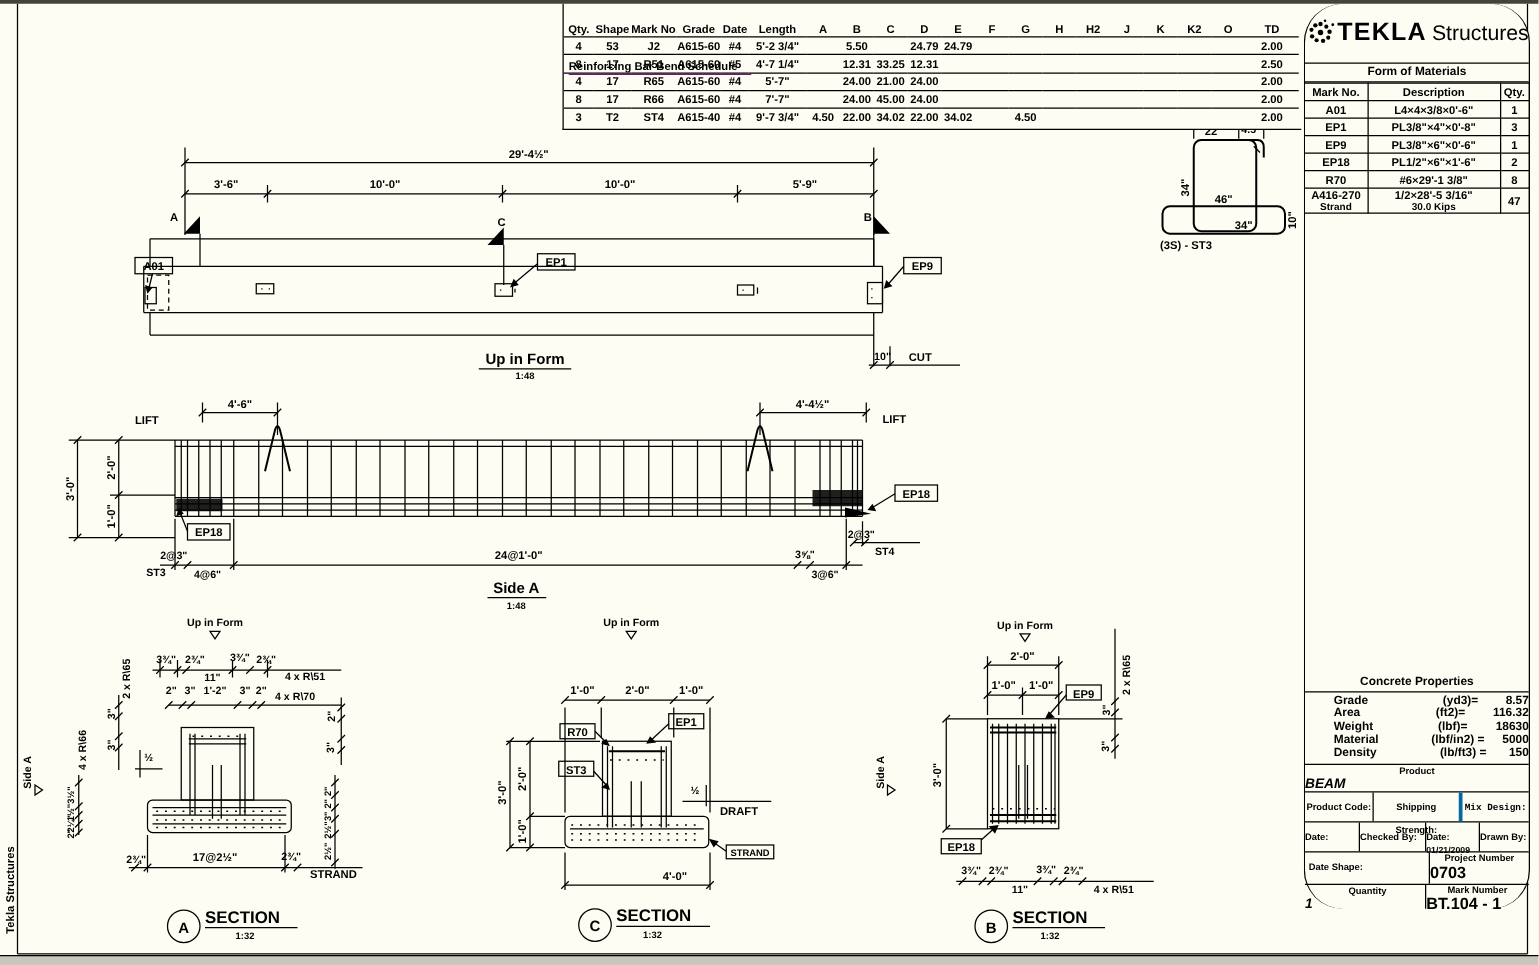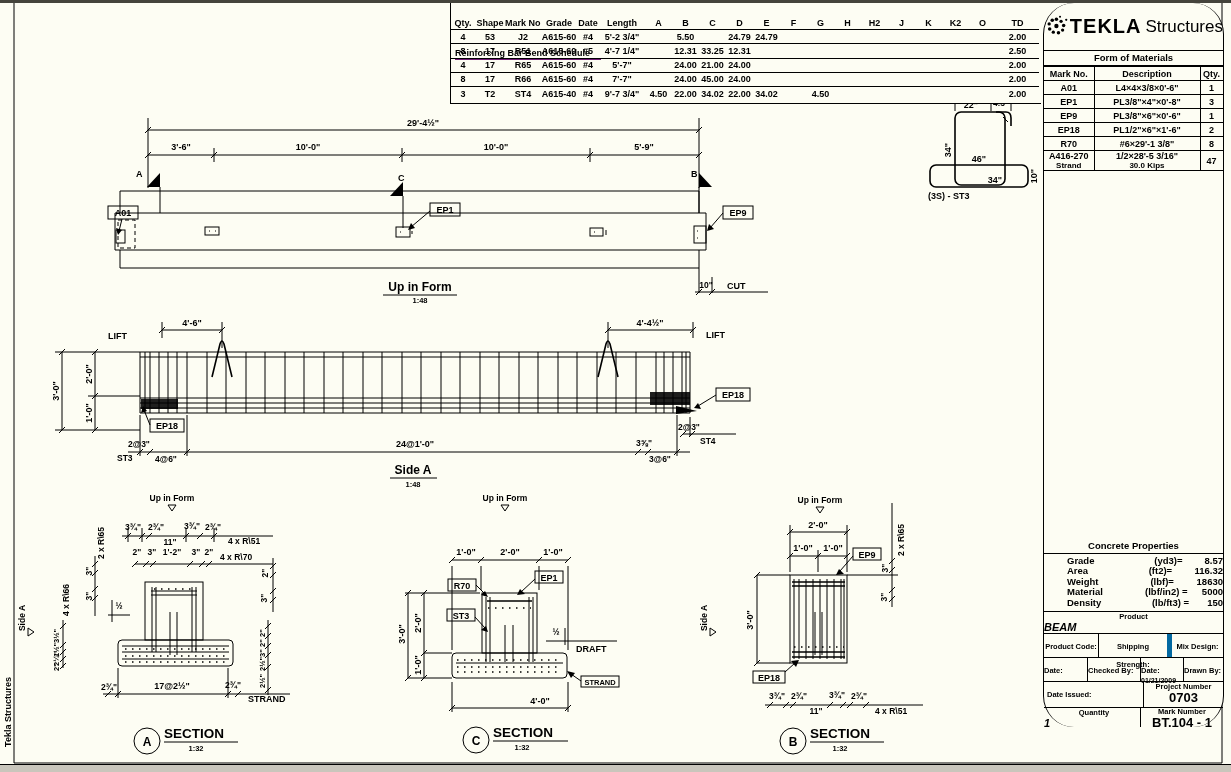--- a/index.html
+++ b/index.html
@@ -38,28 +38,28 @@
   .tb-space{flex:1;}
   .props{padding:2px 0 3px 0;border-bottom:1px solid #000;}
   .crow{display:flex;font-size:9.5px;font-weight:bold;line-height:10.5px;}
   .cl{width:78px;padding-left:23px;} .cu{width:54px;text-align:center;} .cv{padding-left:10px;}
   .lab{font-size:7.5px;font-weight:bold;text-align:center;line-height:8px;}
   .lab-l{text-align:center;padding-left:4px;}
   .lab2{font-size:7.5px;font-weight:bold;}
   .v7{font-size:7px;font-weight:bold;display:block;}
   .val11{font-size:11px;font-weight:bold;line-height:12px;font-style:italic;}
   .val12{font-size:12.5px;font-weight:normal;text-align:center;line-height:13px;}
-  .val13{font-size:13px;font-weight:bold;text-align:center;line-height:13px;}
+  .val13{font-size:13px;font-weight:bold;line-height:13px;}
   .cellrow{border-bottom:1px solid #000;padding-top:1px;}
   .cellrow.product{height:20px;} .cellrow.project{height:21px;}
   .grid3{display:flex;border-bottom:1px solid #000;height:23px;text-align:center;}
   .grid3 > div{padding:1px 1px;} 
   .grid3 > div:nth-child(1){width:52px;}
   .grid3 > div:nth-child(2){width:66px;border-left:1px solid #000;}
-  .grid3 > div:nth-child(3){flex:1;border-left:5px solid #0369a1;}
+  .grid3 > div:nth-child(3){flex:1;border-left:3px solid #0369a1;font-family:Liberation Mono, monospace;}
   .grid4{display:flex;border-bottom:1px solid #000;height:23px;}
   .grid4 > div{padding:1px 0;}
   .grid4 > div:nth-child(1){width:43px;}
   .grid4 > div:nth-child(2){width:52px;border-left:1px solid #000;}
   .grid4 > div:nth-child(3){width:42px;border-left:1px solid #000;}
   .grid4 > div:nth-child(4){flex:1;border-left:1px solid #000;}
   .grid2a{display:flex;border-bottom:1px solid #000;height:25px;}
   .grid2a > div:nth-child(1){width:96px;padding:1px 0 0 3px;}
   .grid2a > div:nth-child(2){flex:1;border-left:1px solid #000;padding-top:1px;}
   .grid2b{display:flex;flex:0 0 auto;height:19px;}
@@ -702,21 +702,21 @@
       <div><span class="lab2">Mix Design:</span></div>
     </div>
     <div class="grid4">
       <div><span class="lab2">Date:</span></div>
       <div><span class="lab2">Checked By:</span></div>
       <div><span class="lab2">Date:</span>
            <span class="v7">01/21/2009</span></div>
       <div><span class="lab2">Drawn By:</span></div>
     </div>
     <div class="grid2a">
-      <div><span class="lab2">Date Issued:</span></div>
+      <div><span class="lab2">Date Shape:</span></div>
       <div class="cc">
         <div class="lab">Project Number</div>
         <div class="val13">0703</div>
       </div>
     </div>
     <div class="grid2b">
       <div class="cc2">
         <div class="lab lab-l">Quantity</div>
         <div class="val11">1</div>
       </div>

